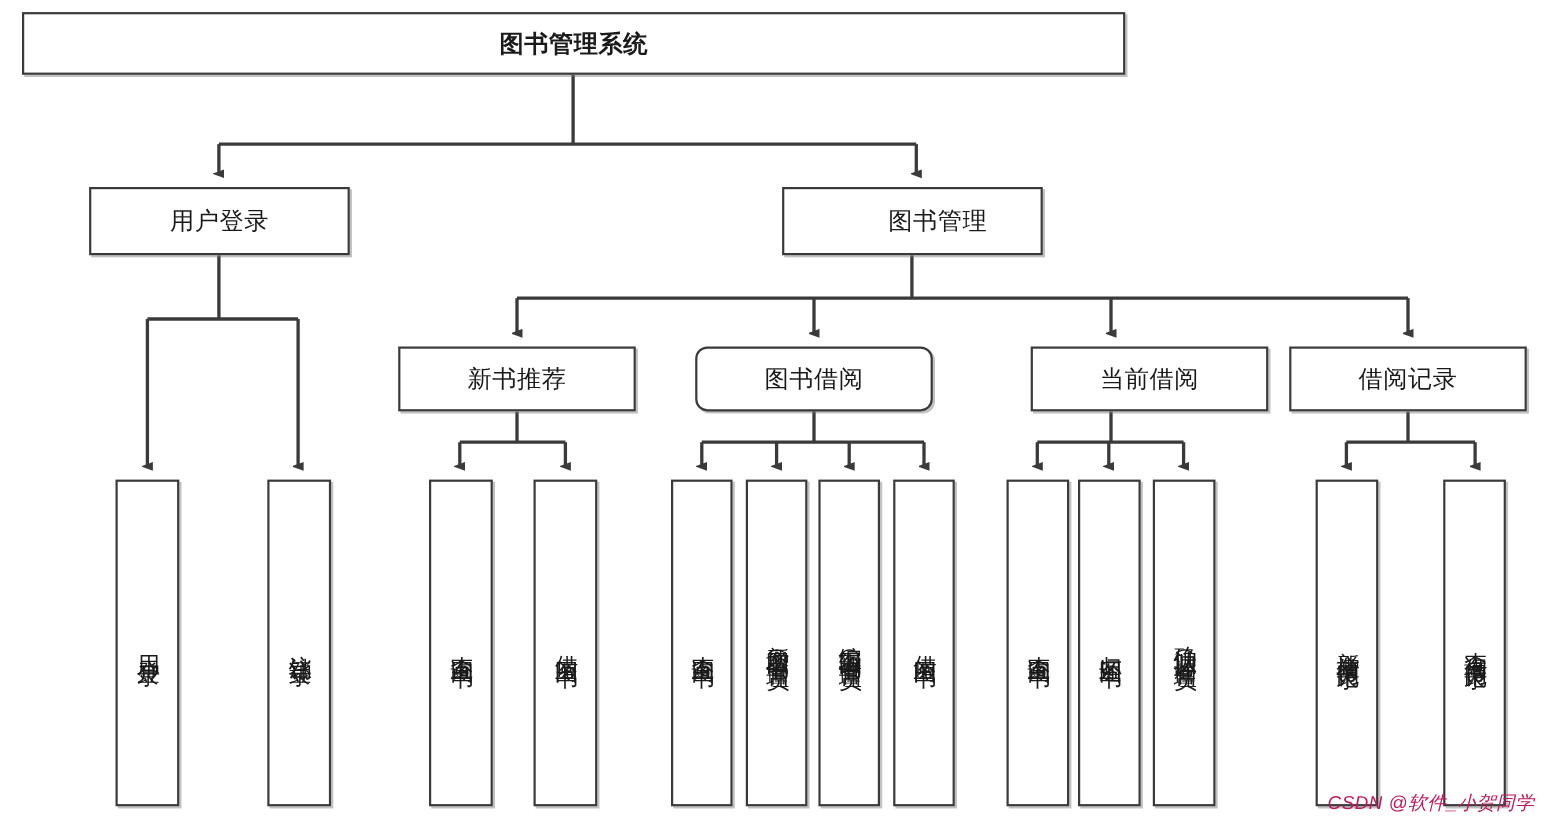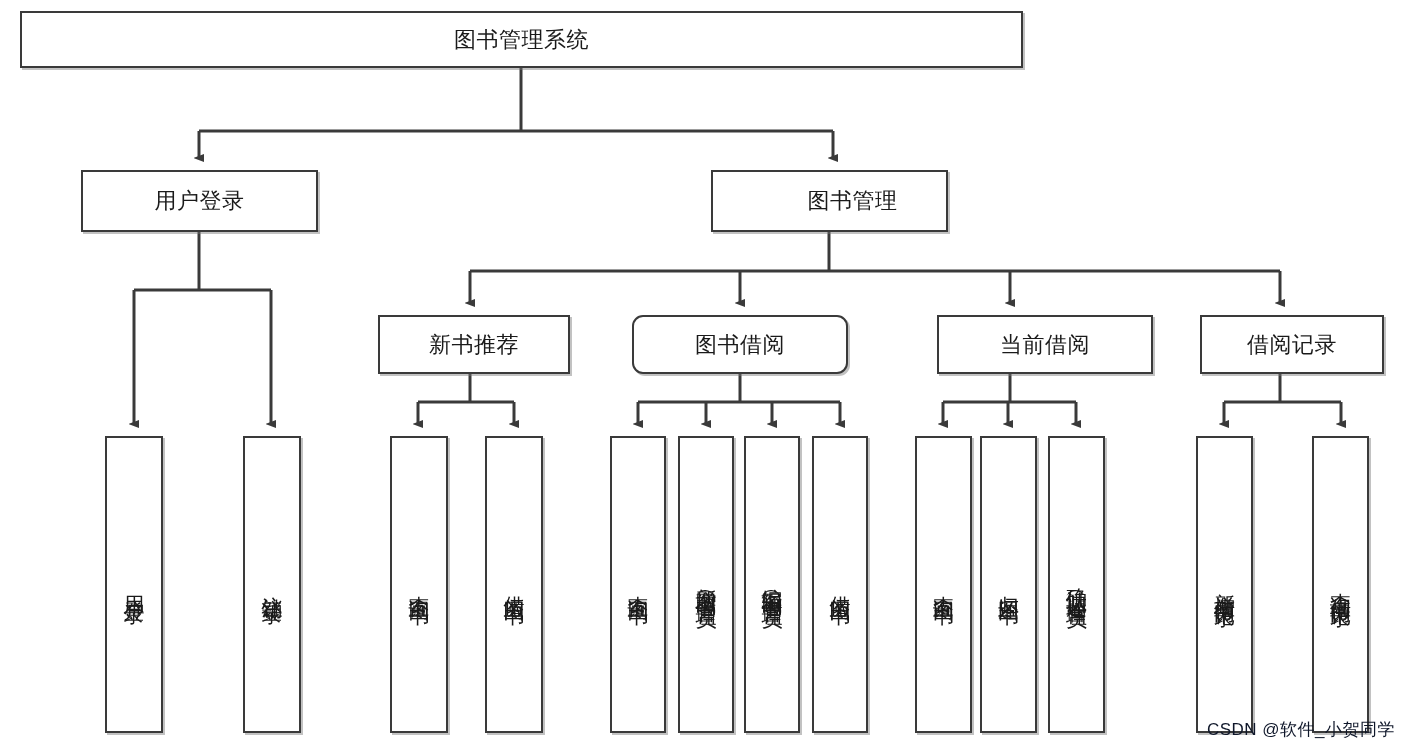--- a/index.html
+++ b/index.html
@@ -54,23 +54,24 @@
     text-orientation: upright;
     font-size: 21px;
     letter-spacing: 3px;
     line-height: 1.15;
   }
   #watermark {
     position: absolute;
     right: 10px;
     bottom: 6px;
     font-size: 17px;
-    color: #0f172a;
+    color: #be185d;
     letter-spacing: 0.5px;
     white-space: pre;
+    font-style: italic;
   }
 </style>
 </head>
 <body>
 
 <div id="canvas">
 
   <svg id="edges" viewBox="0 0 1405 747">
     <defs>
       <marker id="arrow" markerWidth="10" markerHeight="10" refX="4" refY="5" orient="auto" markerUnits="userSpaceOnUse">
@@ -114,45 +115,45 @@
       <path d="M1008,402 L1008,424" marker-end="url(#arrow)"></path>
       <path d="M1076,402 L1076,424" marker-end="url(#arrow)"></path>
 
       <path d="M1280,374 L1280,402"></path>
       <path d="M1224,402 L1341,402"></path>
       <path d="M1224,402 L1224,424" marker-end="url(#arrow)"></path>
       <path d="M1341,402 L1341,424" marker-end="url(#arrow)"></path>
     </g>
   </svg>
 
-  <div class="node horiz" style="left:20px; top:11px; width:1003px; height:57px;">
+  <div class="node horiz" style="left:20px; top:11px; width:1003px; height:57px;font-weight:bold;">
     <span class="label">图书管理系统</span>
   </div>
 
   <div class="node horiz" style="left:81px; top:170px; width:237px; height:62px;">
     <span class="label">用户登录</span>
   </div>
 
   <div class="node horiz" style="left:711px; top:170px; width:237px; height:62px;padding-left:46px;">
     <span class="label">图书管理</span>
   </div>
 
-  <div class="node horiz" style="left:378px; top:315px; width:192px; height:59px;">
+  <div class="node horiz" style="left:362px; top:315px; width:216px; height:59px;">
     <span class="label">新书推荐</span>
   </div>
 
   <div class="node horiz" style="left:632px; top:315px; width:216px; height:59px;border-radius:11px;">
     <span class="label">图书借阅</span>
   </div>
 
   <div class="node horiz" style="left:902px; top:315px; width:216px; height:59px;margin-left:35px;">
     <span class="label">当前借阅</span>
   </div>
 
-  <div class="node horiz" style="left:1172px; top:315px; width:184px; height:59px;margin-left:28px;">
+  <div class="node horiz" style="left:1172px; top:315px; width:216px; height:59px;">
     <span class="label">借阅记录</span>
   </div>
 
   <div class="node vert" style="left:105px; top:436px; width:58px; height:297px;">
     <span class="label">用户登录</span>
   </div>
 
   <div class="node vert" style="left:243px; top:436px; width:58px; height:297px;">
     <span class="label">注销登录</span>
   </div>

